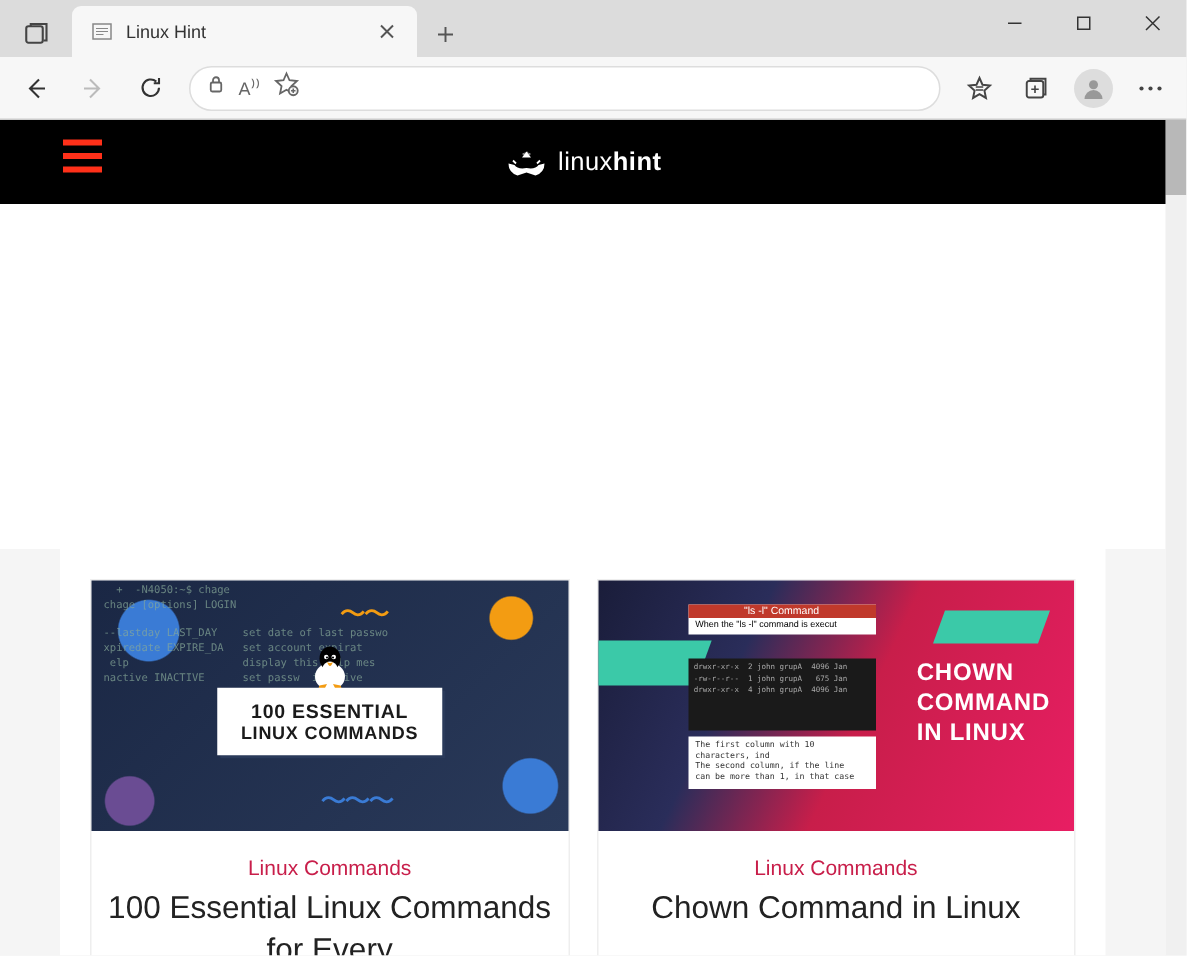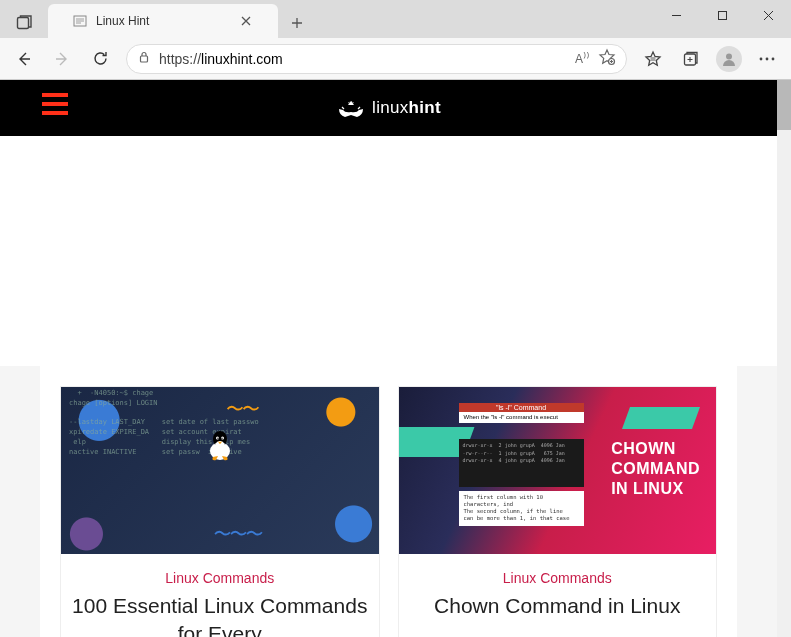--- a/index.html
+++ b/index.html
@@ -2,21 +2,21 @@
 <html><head>
 <meta charset="utf-8">
 <style>
 * { margin: 0; padding: 0; box-sizing: border-box; font-family: -apple-system, BlinkMacSystemFont, "Segoe UI", sans-serif; }
 body { width: 791px; height: 637px; background: #e8e8e8; overflow: hidden; }
 
 
 .titlebar { height: 38px; background: #dcdcdc; display: flex; align-items: flex-end; padding-left: 6px; position: relative; }
 .tab-overview { width: 36px; height: 30px; display: flex; align-items: center; justify-content: center; border-radius: 4px; }
 .tab-overview svg { width: 16px; height: 16px; }
-.tab { background: #f7f7f7; height: 34px; display: flex; align-items: center; padding: 0 24px; border-radius: 6px 6px 0 0; margin-left: 6px; min-width: 230px; gap: 8px; }
+.tab { background: #f7f7f7; height: 34px; display: flex; align-items: center; padding: 0 12px; border-radius: 6px 6px 0 0; margin-left: 6px; min-width: 230px; gap: 8px; }
 .tab .favicon { width: 16px; height: 16px; display: flex; align-items: center; justify-content: center; font-size: 10px; }
 .tab .tab-title { font-size: 12px; color: #333; flex: 1; }
 .tab .tab-close { width: 16px; height: 16px; display: flex; align-items: center; justify-content: center; border-radius: 2px; font-size: 14px; color: #555; }
 .newtab { width: 30px; height: 30px; display: flex; align-items: center; justify-content: center; margin-left: 4px; font-size: 16px; color: #555; }
 .window-controls { position: absolute; right: 0; top: 0; display: flex; height: 30px; }
 .window-controls div { width: 46px; display: flex; align-items: center; justify-content: center; }
 .window-controls svg { width: 11px; height: 11px; }
 
 
 .toolbar { height: 42px; background: #f7f7f7; display: flex; align-items: center; padding: 0 6px; gap: 2px; border-bottom: 1px solid #ccc; }
@@ -144,23 +144,20 @@
     <svg width="17" height="17" viewBox="0 0 17 17" fill="none" stroke="#333" stroke-width="1.4">
         <path d="M14 8.5a5.5 5.5 0 1 1-1.8-4.1M14 2v3.5h-3.5"></path>
       </svg>
   </div>
   <div class="addr">
     <span class="lock">
       <svg width="14" height="14" viewBox="0 0 14 14" fill="none" stroke="#666" stroke-width="1.2">
           <rect x="3.5" y="6" width="7" height="6" rx="1"></rect>
           <path d="M5 6V4.5a2 2 0 0 1 4 0V6"></path>
         </svg>
-    </span>
-    <span class="url">
-      <span>https://</span><span class="domain">linuxhint.com</span>
     </span>
     <span class="aa">A⁾⁾</span>
     <span>
       <svg width="18" height="18" viewBox="0 0 18 18" fill="none" stroke="#666" stroke-width="1.2">
           <path d="M9 2l2 4.5 5 .5-3.7 3.4 1 4.9L9 12.8l-4.3 2.5 1-4.9L2 7l5-.5z"></path>
           <circle cx="13.5" cy="13.5" r="3" fill="#f7f7f7"></circle>
           <path d="M13.5 12v3M12 13.5h3" stroke-width="1"></path>
         </svg>
     </span>
   </div>
@@ -236,20 +233,24 @@
             <ellipse cx="14" cy="10" rx="7" ry="8" fill="#000"></ellipse>
             <ellipse cx="14" cy="20" rx="6" ry="8" fill="#fff"></ellipse>
             <circle cx="11.5" cy="9" r="1.5" fill="#fff"></circle>
               <circle cx="16.5" cy="9" r="1.5" fill="#fff"></circle>
             <circle cx="12" cy="9.3" r="0.7" fill="#000"></circle>
               <circle cx="16" cy="9.3" r="0.7" fill="#000"></circle>
             <path d="M12 12 Q14 14 16 12 Q15 15 14 15 Q13 15 12 12" fill="#f39c12"></path>
             <path d="M7 28 Q5 32 10 31 L12 27 Z" fill="#f39c12"></path>
             <path d="M21 28 Q23 32 18 31 L16 27 Z" fill="#f39c12"></path>
           </svg>
+          <div class="banner">
+            <div class="line1">100 ESSENTIAL</div>
+            <div class="line2">LINUX COMMANDS</div>
+          </div>
           <div class="zigzag zz2">〜〜〜</div>
         </div>
         <div class="card-meta">
           <div class="card-cat">Linux Commands</div>
           <div class="card-title">100 Essential Linux Commands for Every</div>
         </div>
       </div>
 
       <div class="card">
         <div class="thumb thumb2">

